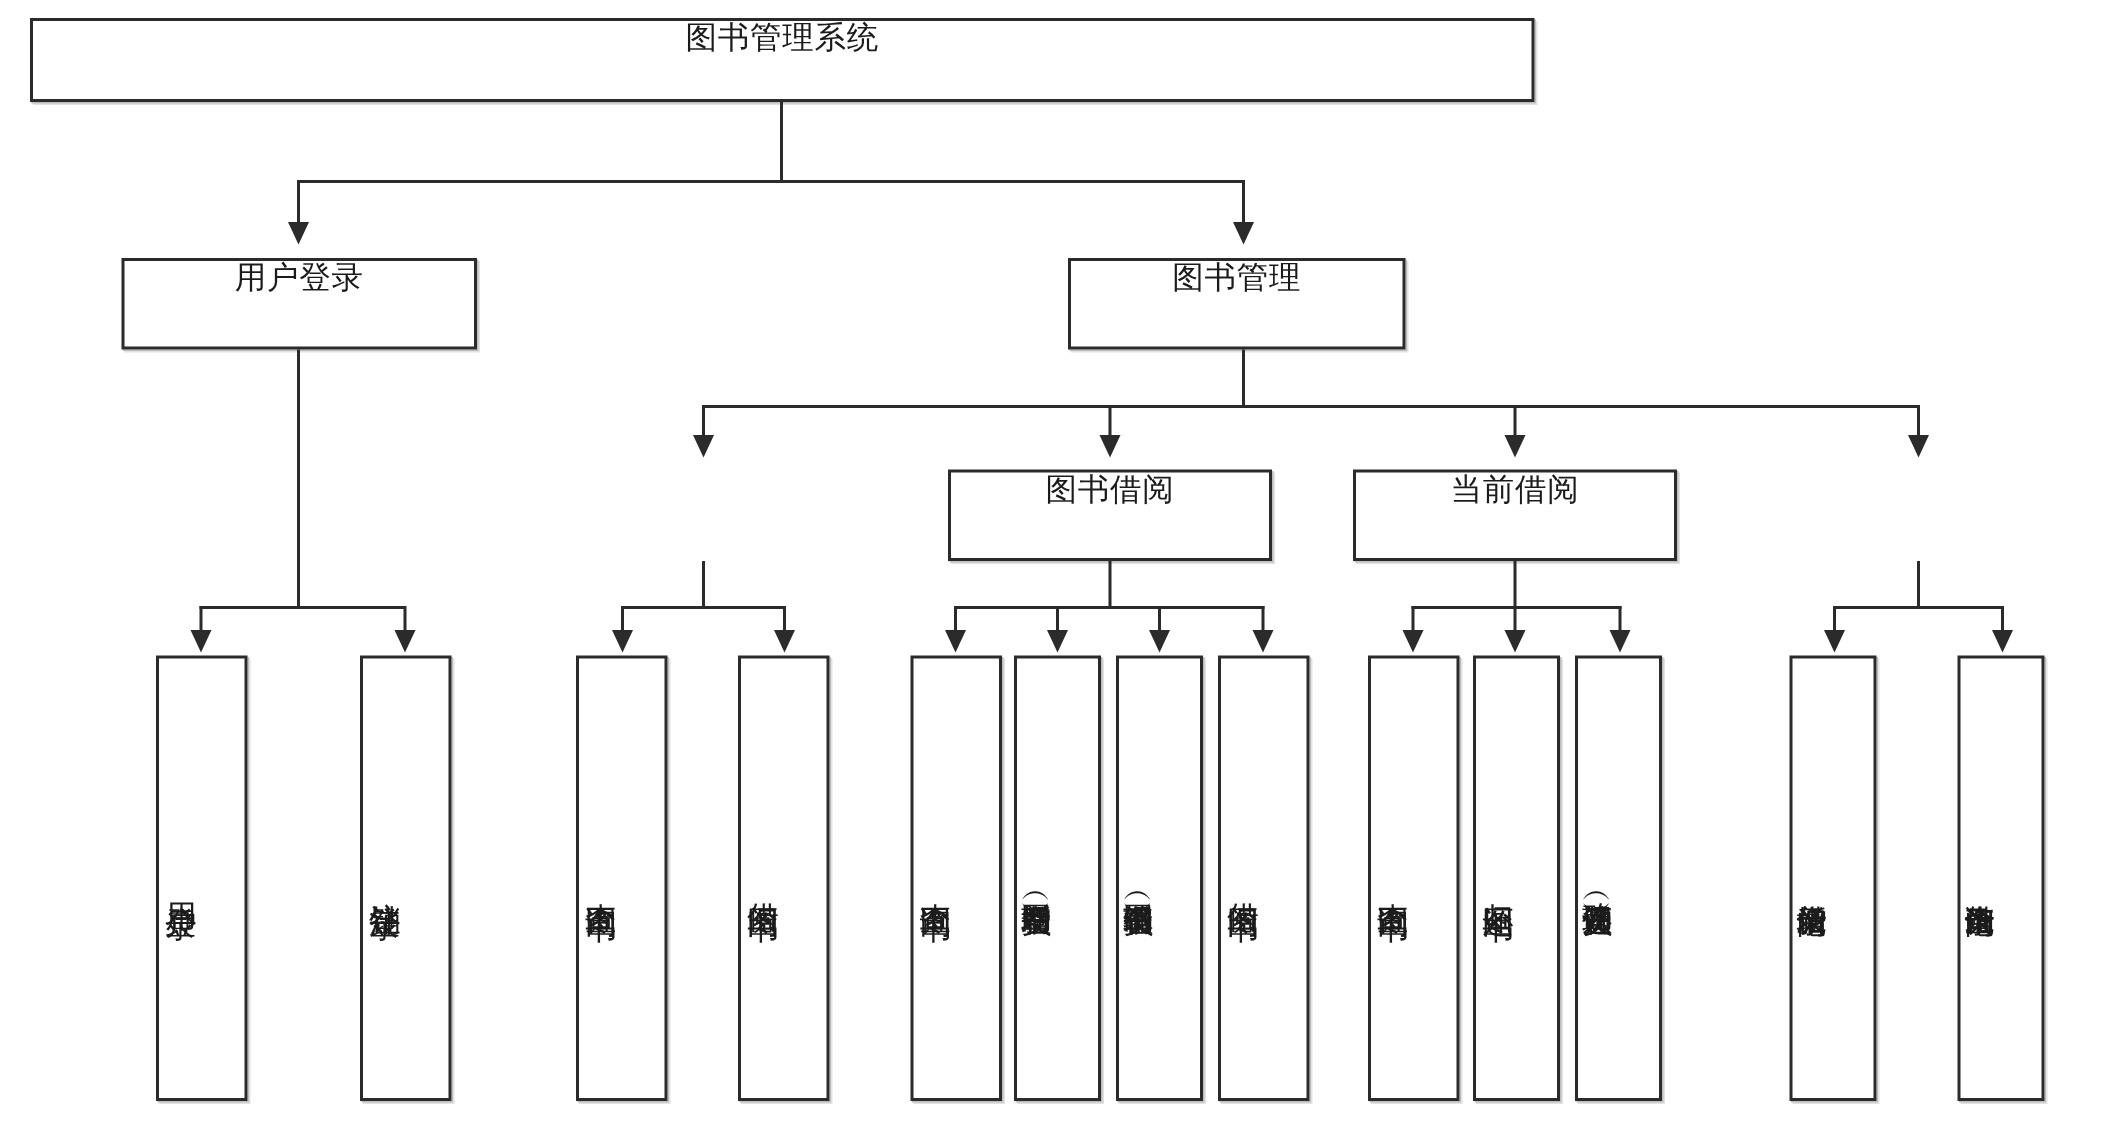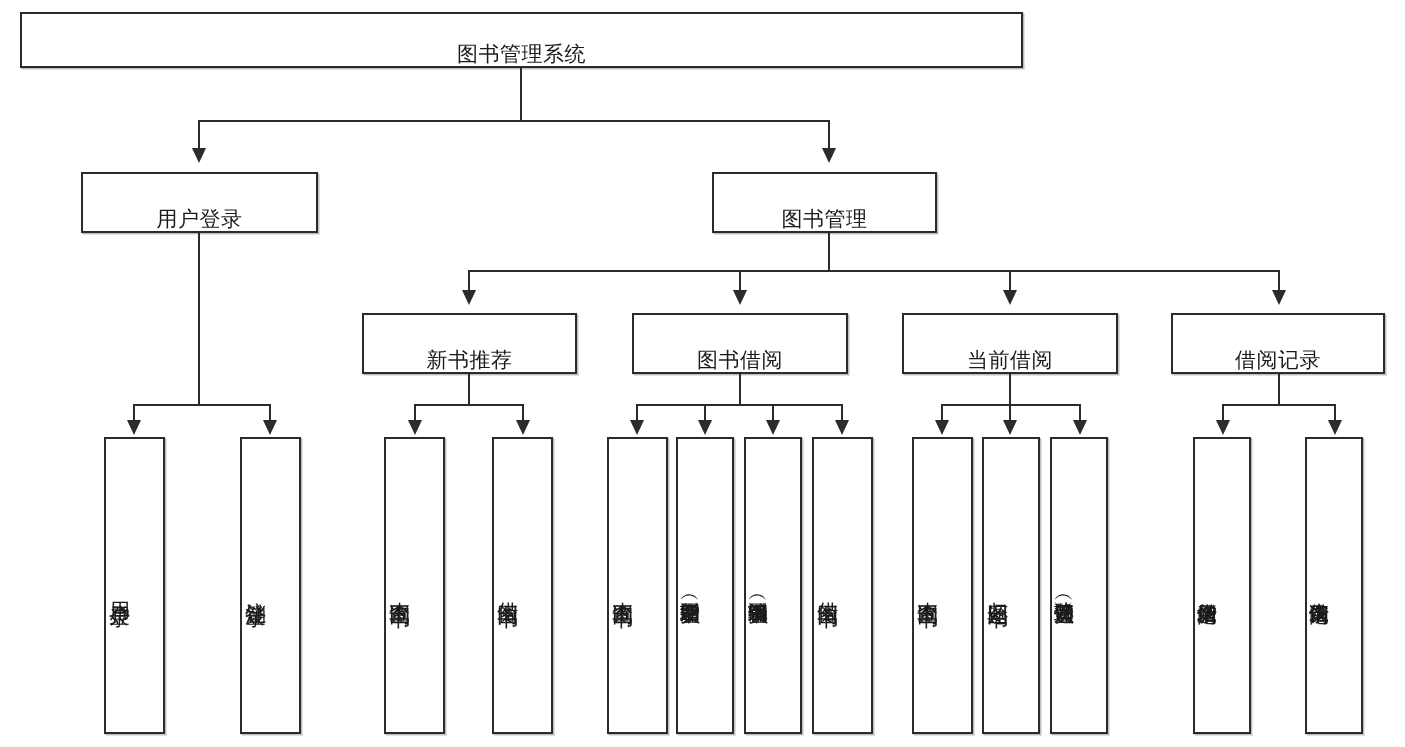--- a/index.html
+++ b/index.html
@@ -16,21 +16,21 @@
     overflow: hidden;
   }
 
   
   .node {
     position: absolute;
     background: #ffffff;
     border: 2px solid #2b2b2b;
     box-shadow: 1px 1px 0 0 #bdbdbd, 2px 2px 0 0 #e2e2e2;
     display: flex;
-    align-items: flex-end;
+    align-items: flex-start;
     justify-content: center;
     color: #1b1b1b;
   }
   .node .label {
     font-size: 21px;
     line-height: 1.15;
     letter-spacing: 0.5px;
     white-space: nowrap;
     text-align: center;
   }
@@ -113,31 +113,25 @@
   <div class="edge h" style="left:468px; top:270px; width:812px; height:2px;"></div>
   <div class="edge v" style="left:468px; top:270px; width:2px; height:22px;"></div>
   <div class="arrow" style="left:462px; top:290px;"></div>
   <div class="edge v" style="left:739px; top:270px; width:2px; height:22px;"></div>
   <div class="arrow" style="left:733px; top:290px;"></div>
   <div class="edge v" style="left:1009px; top:270px; width:2px; height:22px;"></div>
   <div class="arrow" style="left:1003px; top:290px;"></div>
   <div class="edge v" style="left:1278px; top:270px; width:2px; height:22px;"></div>
   <div class="arrow" style="left:1272px; top:290px;"></div>
 
-  <div class="node" style="left:362px; top:313px; width:215px; height:61px;">
-    <span class="label">新书推荐</span>
-  </div>
   <div class="node" style="left:632px; top:313px; width:216px; height:61px;">
     <span class="label">图书借阅</span>
   </div>
   <div class="node" style="left:902px; top:313px; width:216px; height:61px;">
     <span class="label">当前借阅</span>
-  </div>
-  <div class="node" style="left:1171px; top:313px; width:214px; height:61px;">
-    <span class="label">借阅记录</span>
   </div>
 
   <div class="edge v" style="left:468px; top:374px; width:2px; height:30px;"></div>
   <div class="edge h" style="left:414px; top:404px; width:110px; height:2px;"></div>
   <div class="edge v" style="left:414px; top:404px; width:2px; height:18px;"></div>
   <div class="arrow" style="left:408px; top:420px;"></div>
   <div class="edge v" style="left:522px; top:404px; width:2px; height:18px;"></div>
   <div class="arrow" style="left:516px; top:420px;"></div>
 
   <div class="edge v" style="left:739px; top:374px; width:2px; height:30px;"></div>

